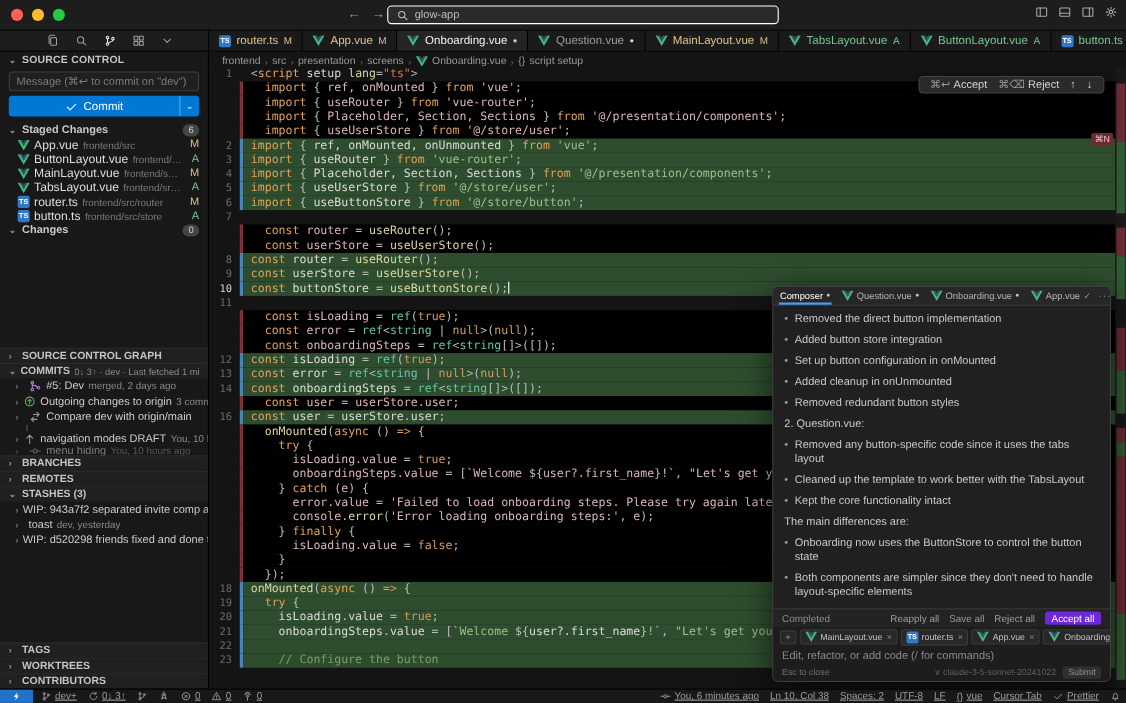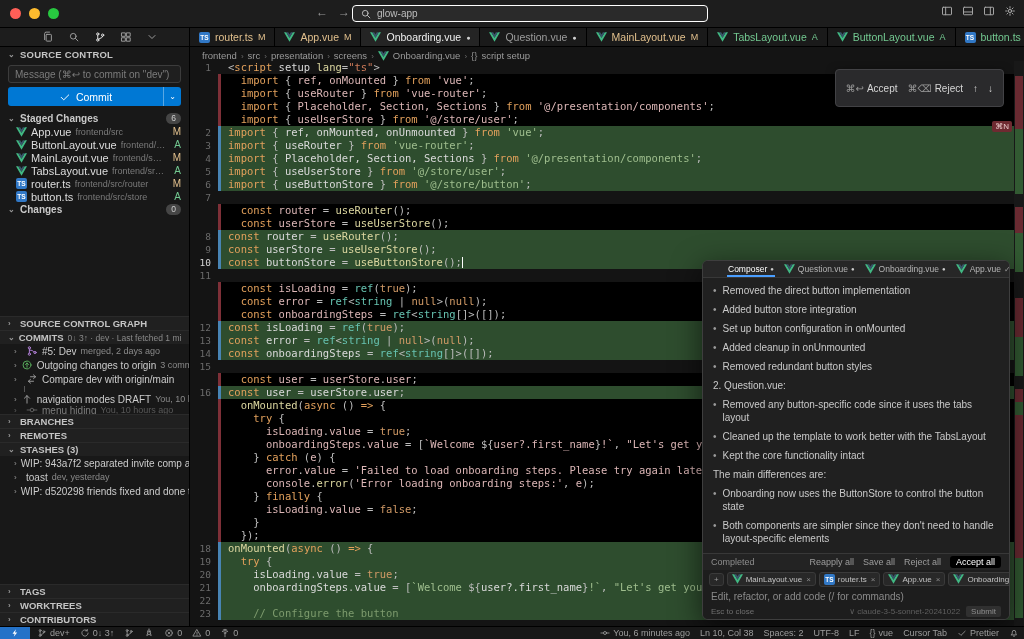--- a/index.html
+++ b/index.html
@@ -90,64 +90,64 @@
   .line.add .cd { background:#2e4d2e; } .line.add .bar { background:#4884b4; }
   .line.del .cd { background:#000000; } .line.del .bar { background:#7e3038; }
   .tk-k { color:#e3a15c; } .tk-v { color:#dadada; } .tk-f { color:#dcd7a0; }
   .tk-s { color:#9fbe8e; } .tk-s2 { color:#ce7a58; } .tk-p { color:#bdbdbd; }
   .tk-n { color:#d19a66; } .tk-c { color:#7d9b6d; } .tk-y { color:#66c2b0; }
   .line.del .tk-s, .line.del .tk-v { color:#ddb7b7; }
   .caret { display:inline-block; width:1.5px; height:11px; background:#fff; vertical-align:-2px; }
   .minimap { position:absolute; top:0; right:0; bottom:0; width:10px; background:#181818; }
   .mm { position:absolute; left:1px; right:1px; }
   .diff-float { position:absolute; top:8px; right:20px; background:#2a2a2c; border:1px solid #424245;
-    border-radius:4px; height:38px; display:flex; align-items:center; gap:10px; padding:0 10px;
+    border-radius:4px; height:16px; display:flex; align-items:center; gap:10px; padding:0 10px;
     font-family:"Liberation Sans", sans-serif; font-size:10px; color:#d6d6d6; box-shadow:0 2px 8px rgba(0,0,0,.5); }
   .diff-float .kbd { color:#9a9a9a; margin-right:3px; }
   .kbd-badge { position:absolute; top:60px; right:12px; background:#6e2a31; color:#e8c9c9;
     font-size:8px; border-radius:2px; padding:0 3px; line-height:11px; font-family:"Liberation Sans", sans-serif; }
 
   
   .composer { position:absolute; left:702px; top:260px; width:308px; height:360px; background:#202020;
     border:1px solid #3e3e3e; border-radius:6px; box-shadow:0 8px 30px rgba(0,0,0,.6); z-index:10;
     display:flex; flex-direction:column; overflow:hidden; }
   .cp-head { height:17px; flex:none; background:#272727; border-bottom:1px solid #383838;
-    display:flex; align-items:center; padding:0 20px; gap:2px; }
+    display:flex; align-items:center; padding:0 1px; gap:2px; }
   .cp-tab { display:flex; align-items:center; gap:3px; font-size:8.5px; color:#b5b5b5; padding:0 5px;
     height:100%; position:relative; white-space:nowrap; }
   .cp-tab.active { color:#ffffff; }
   .cp-tab.active::after { content:""; position:absolute; left:4px; right:4px; bottom:0; height:2px; background:#4a9eff; }
   .cp-tab .dot { font-size:6px; color:#cccccc; } .cp-tab .chk { font-size:8px; color:#9a9a9a; }
   .cp-head-icons { margin-left:auto; display:flex; gap:6px; color:#9a9a9a; align-items:center; }
   .cp-body { flex:1; overflow:hidden; padding:6px 10px 2px; font-size:10px; color:#c9c9c9; line-height:13px; }
   .cb-li { display:flex; gap:6px; margin-bottom:6px; }
   .cb-li .bu { color:#9a9a9a; flex:none; }
   .cb-p { margin-bottom:6px; }
   .cp-status { height:17px; flex:none; border-top:1px solid #383838; background:#232323; display:flex;
     align-items:center; padding:0 8px; font-size:9px; color:#8d8d8d; gap:9px; }
   .cp-status .lbl { margin-right:auto; }
   .cp-link { color:#9d9d9d; }
-  .cp-primary { background:#000000; color:#fff; border-radius:3px; padding:1px 6px; font-size:9px; }
+  .cp-primary { background:#6d28d9; color:#fff; border-radius:3px; padding:1px 6px; font-size:9px; }
   .cp-chips { height:18px; flex:none; display:flex; align-items:center; gap:3px; padding:0 6px;
     background:#1d1d1d; overflow:hidden; }
   .chip { display:flex; align-items:center; gap:3px; background:#282828; border:1px solid #3a3a3a;
     border-radius:3px; font-size:8px; color:#c2c2c2; padding:1px 4px; white-space:nowrap; }
   .chip .x { color:#8a8a8a; margin-left:1px; }
   .chip.plus { padding:1px 4px; color:#9a9a9a; }
   .cp-input { height:16px; flex:none; padding:0 8px; background:#1d1d1d; display:flex; align-items:center;
     font-size:10px; color:#8a8a8a; border:none; width:100%; outline:none; font-family:"Liberation Sans",sans-serif; }
   .cp-foot { height:15px; flex:none; background:#1d1d1d; display:flex; align-items:center; padding:0 8px;
     font-size:8px; color:#6f6f6f; gap:6px; }
   .cp-foot .model { margin-left:auto; color:#5f5f5f;text-align:right; }
   .cp-submit { background:#303030; color:#8f8f8f; border-radius:2px; padding:0 5px; line-height:11px; }
 
   
   .statusbar { position:absolute; left:0; right:0; bottom:0; height:13px; background:#181818;
     border-top:1px solid #000; display:flex; align-items:center; font-size:9px; color:#9d9d9d; z-index:20; }
-  .sb-item { display:flex; align-items:center; gap:3px; padding:0 5px; height:100%; white-space:nowrap; }
+  .sb-item { display:flex; gap:3px; padding:0 5px; height:100%; white-space:nowrap;text-decoration:underline; }
   .sb-item.accent { background:#2472c8; color:#fff; padding:0 10px; margin-right:2px; }
   .sb-right { margin-left:auto; display:flex; height:100%; }
 </style>
 </head>
 <body>
 
 <div id="app">
 
   <header class="titlebar">
     <div class="lights">
@@ -641,25 +641,20 @@
             <div class="line add">
               <span class="ln">13</span>
               <span class="bar"></span>
               <span class="cd"><span class="tk-k">const</span><span class="tk-v"> error</span><span class="tk-p"> = </span><span class="tk-y">ref</span><span class="tk-p">&lt;</span><span class="tk-y">string</span><span class="tk-p"> | </span><span class="tk-n">null</span><span class="tk-p">&gt;(</span><span class="tk-n">null</span><span class="tk-p">);</span></span>
             </div>
             <div class="line add">
               <span class="ln">14</span>
               <span class="bar"></span>
               <span class="cd"><span class="tk-k">const</span><span class="tk-v"> onboardingSteps</span><span class="tk-p"> = </span><span class="tk-y">ref</span><span class="tk-p">&lt;</span><span class="tk-y">string</span><span class="tk-p">[]&gt;([]);</span></span>
             </div>
-            <div class="line blank">
-              <span class="ln">15</span>
-              <span class="bar"></span>
-              <span class="cd"></span>
-            </div>
             <div class="line del">
               <span class="ln"></span>
               <span class="bar"></span>
               <span class="cd"><span class="tk-k">  const</span><span class="tk-v"> user</span><span class="tk-p"> = </span><span class="tk-v">userStore</span><span class="tk-p">.</span><span class="tk-v">user</span><span class="tk-p">;</span></span>
             </div>
             <div class="line add">
               <span class="ln">16</span>
               <span class="bar"></span>
               <span class="cd"><span class="tk-k">const</span><span class="tk-v"> user</span><span class="tk-p"> = </span><span class="tk-v">userStore</span><span class="tk-p">.</span><span class="tk-v">user</span><span class="tk-p">;</span></span>
             </div>

